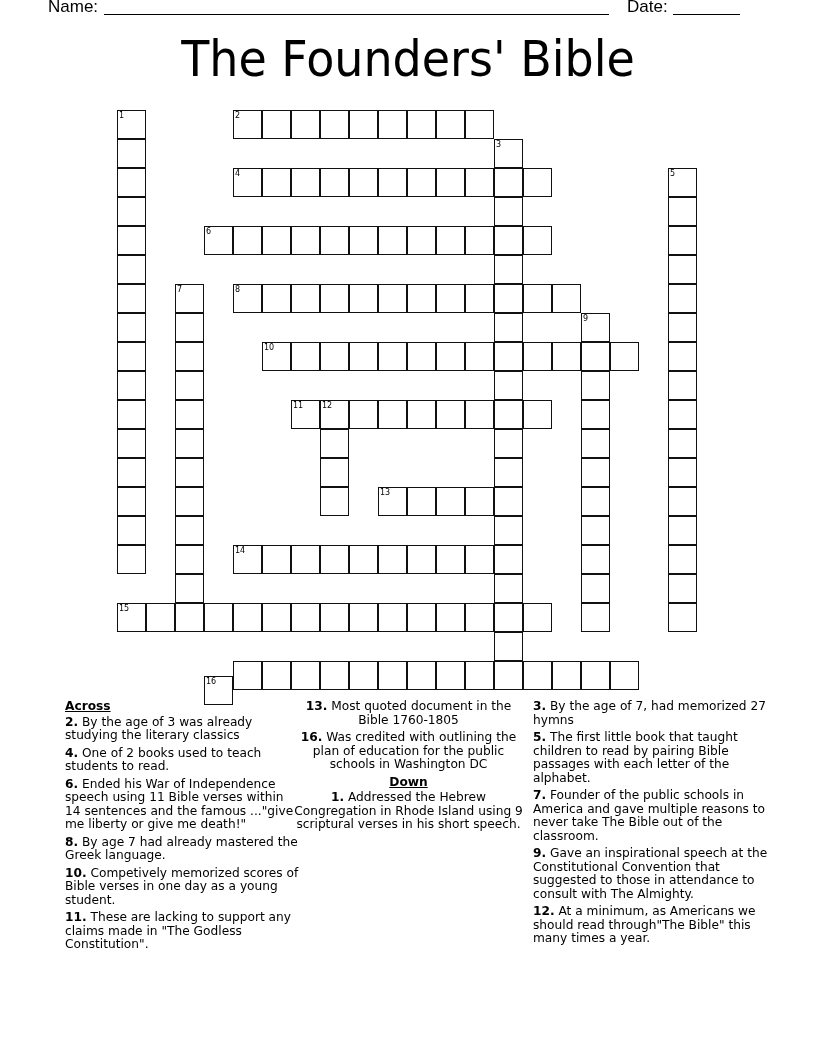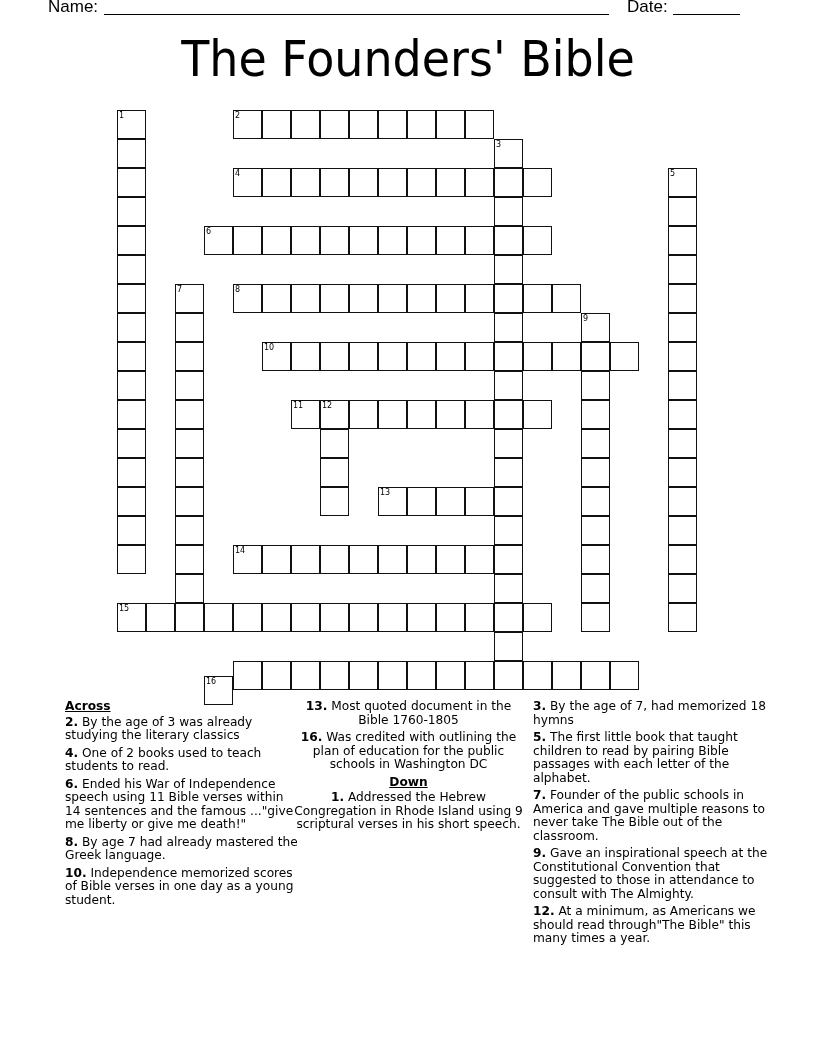--- a/index.html
+++ b/index.html
@@ -296,28 +296,29 @@
     <div class="cell" style="left: 610px; top: 661px;"></div>
   </div>
 
 <div class="clues">
   <div class="col" id="col1" style="left:65px; width:235px;">
     <div class="section-head">Across</div>
     <div class="clue"><b>2.</b> <span>By the age of 3 was already studying the literary classics</span></div>
     <div class="clue"><b>4.</b> <span>One of 2 books used to teach students to read.</span></div>
     <div class="clue"><b>6.</b> <span>Ended his War of Independence speech using 11 Bible verses within 14 sentences and the famous ..."give me liberty or give me death!"</span></div>
     <div class="clue"><b>8.</b> <span>By age 7 had already mastered the Greek language.</span></div>
-    <div class="clue"><b>10.</b> <span>Independence memorized scores of Bible verses in one day as a young student.</span></div>
+    <div class="clue"><b>10.</b> <span>Competively memorized scores of Bible verses in one day as a young student.</span></div>
+    <div class="clue"><b>11.</b> <span>These are lacking to support any claims made in "The Godless Constitution".</span></div>
   </div>
   <div class="col" id="col2" style="left:291px; width:235px;text-align:center;">
     <div class="clue"><b>13.</b> <span>Most quoted document in the Bible 1760-1805</span></div>
     <div class="clue"><b>16.</b> <span>Was credited with outlining the plan of education for the public schools in Washington DC</span></div>
     <div class="section-head">Down</div>
     <div class="clue"><b>1.</b> <span>Addressed the Hebrew Congregation in Rhode Island using 9 scriptural verses in his short speech.</span></div>
   </div>
   <div class="col" id="col3" style="left:533px; width:240px;">
-    <div class="clue"><b>3.</b> <span>By the age of 7, had memorized 18 hymns</span></div>
+    <div class="clue"><b>3.</b> <span>By the age of 7, had memorized 27 hymns</span></div>
     <div class="clue"><b>5.</b> <span>The first little book that taught children to read by pairing Bible passages with each letter of the alphabet.</span></div>
     <div class="clue"><b>7.</b> <span>Founder of the public schools in America and gave multiple reasons to never take The Bible out of the classroom.</span></div>
     <div class="clue"><b>9.</b> <span>Gave an inspirational speech at the Constitutional Convention that suggested to those in attendance to consult with The Almighty.</span></div>
     <div class="clue"><b>12.</b> <span>At a minimum, as Americans we should read through"The Bible" this many times a year.</span></div>
   </div>
 </div>
 
 </body></html>

